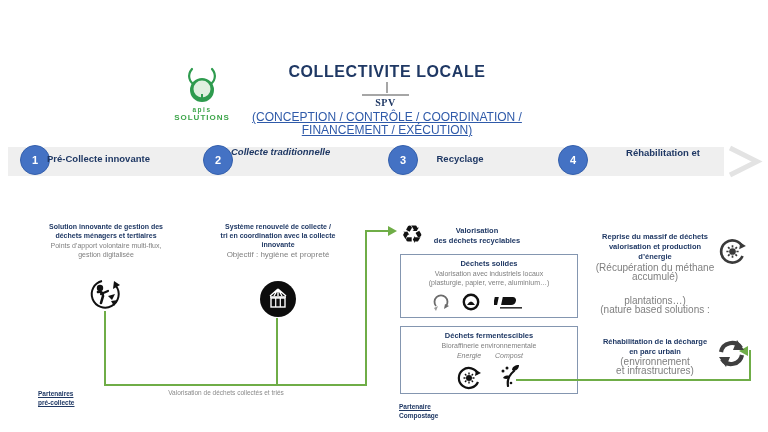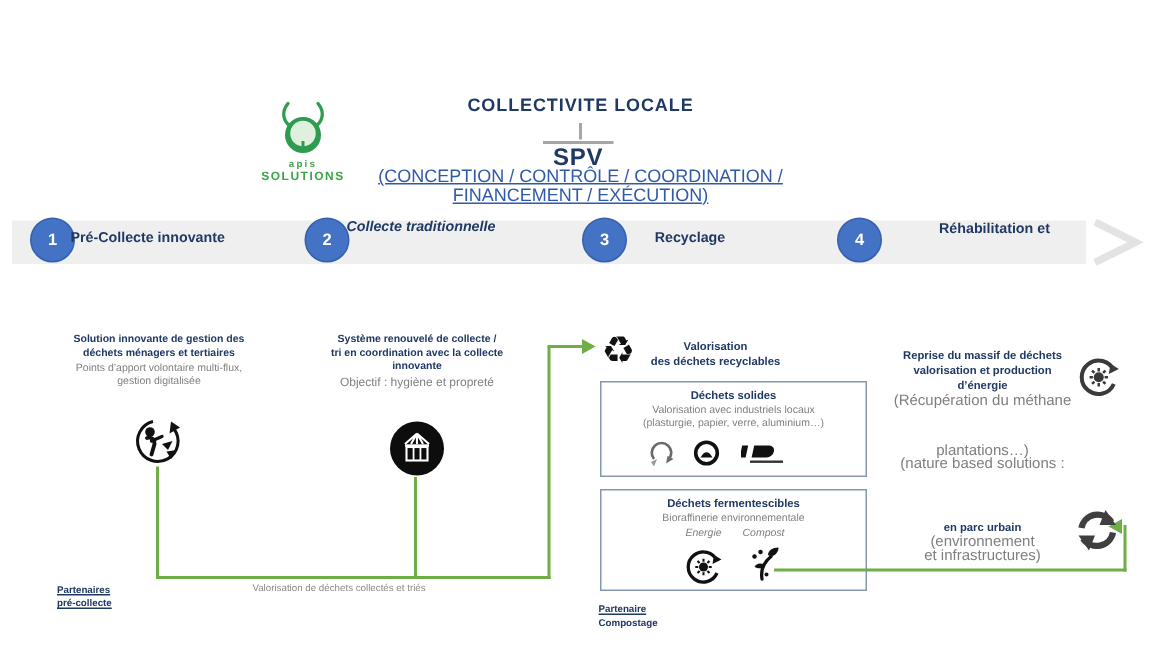--- a/index.html
+++ b/index.html
@@ -1,22 +1,22 @@
 <!DOCTYPE html>
 <html><head>
 <meta charset="utf-8">
 <style>
   html,body{margin:0;padding:0;background:#fff;}
   .canvas{position:relative;width:768px;height:432px;background:#ffffff;
           font-family:"Liberation Sans", sans-serif;overflow:hidden;}
   .c{position:absolute;}
   .tc{text-align:center;}
   
-  .title{font-size:12px;font-weight:bold;color:#1F3864;letter-spacing:.6px;}
-  .spv{font-size:16px;font-weight:bold;color:#1F3864;letter-spacing:.5px;}
+  .title{font-size:16px;font-weight:bold;color:#1F3864;letter-spacing:.6px;}
+  .spv{font-size:10px;font-weight:bold;color:#1F3864;letter-spacing:.5px;font-family:Liberation Serif, serif;}
   .spvd{font-size:12px;color:#2F5AA9;text-decoration:underline;}
   .stage-label{font-size:9.5px;font-weight:bold;color:#1F3864;line-height:11px;}
   .nb7{font-size:7px;font-weight:bold;color:#1F3864;line-height:9px;}
   .g7{font-size:7px;color:#7F7F7F;line-height:9px;}
   .g8{font-size:8px;color:#808080;line-height:10px;}
   .nb75{font-size:7.5px;font-weight:bold;color:#1F3864;line-height:9.3px;}
   .g75{font-size:10px;color:#7F7F7F;line-height:9.3px;}
   .it{font-style:italic;}
   .partner{font-size:6.5px;font-weight:bold;color:#1F3864;line-height:9px;}
   .u{text-decoration:underline;}
@@ -183,33 +183,35 @@
   <div class="c partner" style="left:399px;top:411px;">Compostage</div>
 
   <div class="c gl" style="left:516px;top:379px;width:235px;height:2px;"></div>
   <div class="c gl" style="left:749px;top:350px;width:2px;height:31px;"></div>
   <div class="c ah-l" style="left:739px;top:346px;"></div>
 
   <div class="c tc nb75" style="left:582px;top:232px;width:146px;">Reprise du massif de déchets</div>
   <div class="c tc nb75" style="left:582px;top:242px;width:146px;">valorisation et production</div>
   <div class="c tc nb75" style="left:582px;top:252px;width:146px;">d’énergie</div>
   <div class="c tc g75" style="left:582px;top:263px;width:146px;">(Récupération du méthane</div>
+  <div class="c tc g75" style="left:582px;top:272px;width:146px;">accumulé)</div>
 
   <span class="c" style="left:718px;top:237px;">
     <svg width="29" height="29" viewBox="0 0 26 26">
       <path d="M22,9 A10,10 0 1 0 22,17" stroke="#3a3a3a" stroke-width="2.4" fill="none"></path>
       <polygon points="20,5 25,8 19,11" fill="#3a3a3a"></polygon>
       <circle cx="13" cy="13" r="3" fill="#3a3a3a"></circle>
       <path d="M13,7.5 V9.5 M13,16.5 V18.5 M7.5,13 H9.5 M16.5,13 H18.5 M9,9 L10.4,10.4 M15.6,15.6 L17,17 M17,9 L15.6,10.4 M10.4,15.6 L9,17" stroke="#3a3a3a" stroke-width="1.5"></path>
     </svg>
   </span>
 
   <div class="c tc g75" style="left:582px;top:305px;width:146px;">(nature based  solutions :</div>
   <div class="c tc g75" style="left:582px;top:296px;width:146px;">plantations…)</div>
 
+  <div class="c tc nb75" style="left:582px;top:337px;width:146px;">Réhabilitation de la décharge</div>
   <div class="c tc nb75" style="left:582px;top:347px;width:146px;">en parc urbain</div>
   <div class="c tc g75" style="left:582px;top:357px;width:146px;">(environnement</div>
   <div class="c tc g75" style="left:582px;top:366px;width:146px;">et infrastructures)</div>
 
   <span class="c" style="left:716px;top:338px;">
     <svg width="31" height="31" viewBox="0 0 31 31">
       <path d="M5,14 A11,11 0 0 1 25,10" stroke="#3f3f3f" stroke-width="4.2" fill="none"></path>
       <polygon points="21,2 28,12 17,12" fill="#3f3f3f"></polygon>
       <path d="M26,17 A11,11 0 0 1 6,21" stroke="#3f3f3f" stroke-width="4.2" fill="none"></path>
       <polygon points="10,29 3,19 14,19" fill="#3f3f3f"></polygon>

